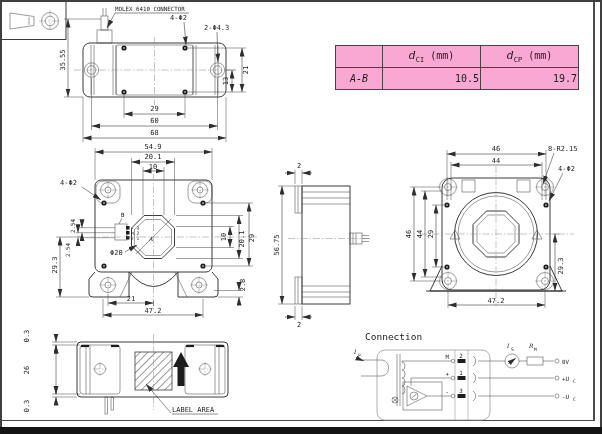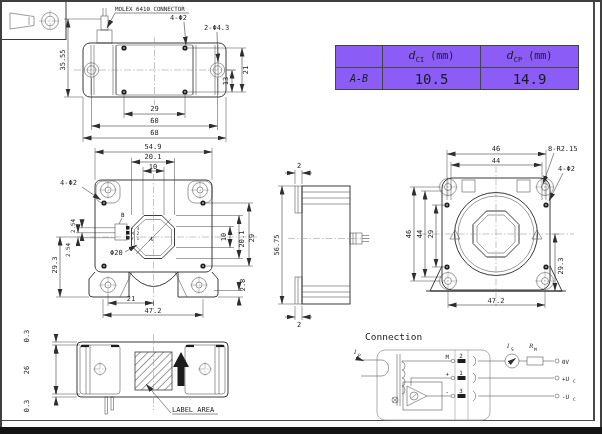--- a/index.html
+++ b/index.html
@@ -17,30 +17,30 @@
   .ext{stroke:#2e2e2e;stroke-width:.45;fill:none;}
   .cl{stroke:#8a8a8a;stroke-width:.5;fill:none;stroke-dasharray:7 2 1.5 2;}
   .fillb{fill:#1d1d1d;stroke:none;}
   .txt{font-family:"DejaVu Sans Mono",monospace;font-size:7px;fill:#1b1b1b;}
   .txm{text-anchor:middle;}
   .ts{font-size:5.8px;}
   .tp{font-size:4.6px;}
   .ti{font-style:italic;font-family:"DejaVu Serif",serif;}
   .t9{font-size:9.5px;}
   
-  .spec{position:absolute;left:335px;top:45px;border-collapse:collapse;background:#8b5cf6;}
+  .spec{position:absolute;left:335px;top:45px;border-collapse:collapse;background:#f9a8d4;}
   .spec td{border:1px solid #444;text-align:center;vertical-align:middle;
            font-family:"DejaVu Sans Mono",monospace;font-size:10px;color:#1b1b1b;}
   .spec td.h{height:19px;}
   .spec .c0{width:44px;font-style:italic;}
   .spec .c1{width:95px;}
   .spec .c2{width:95px;}
   .spec .dbase{font-style:italic;font-family:"DejaVu Serif",serif;font-size:11px;}
   .spec sub{font-size:7px;}
-  .spec .val{font-size:14px;}
+  .spec .val{font-size:10px;text-align:right;}
 </style>
 </head>
 <body>
 
 <div class="sheet">
 
   <div class="frame"></div>
   <div class="frame-right"></div>
   <div class="frame-bottom"></div>
   <div class="bottom-bar"></div>
@@ -147,21 +147,21 @@
   <table class="spec">
     <tbody>
         <tr>
       <td class="c0 h"></td>
       <td class="c1 h"><span class="dbase">d</span><sub>CI</sub> <span>(mm)</span></td>
       <td class="c2 h"><span class="dbase">d</span><sub>CP</sub> <span>(mm)</span></td>
     </tr>
     <tr>
       <td class="c0 h">A-B</td>
       <td class="c1 h val">10.5</td>
-      <td class="c2 h val">14.9</td>
+      <td class="c2 h val">19.7</td>
     </tr>
   </tbody>
     </table>
 
   <svg class="abs" style="left:52px;top:138px" width="225" height="200">
     <g>
       <rect x="43" y="42" width="117" height="92" rx="6" class="out"></rect>
       <rect x="44" y="43" width="24" height="22" rx="7" class="thin"></rect>
       <rect x="136" y="43" width="24" height="22" rx="7" class="thin"></rect>
       <g>

